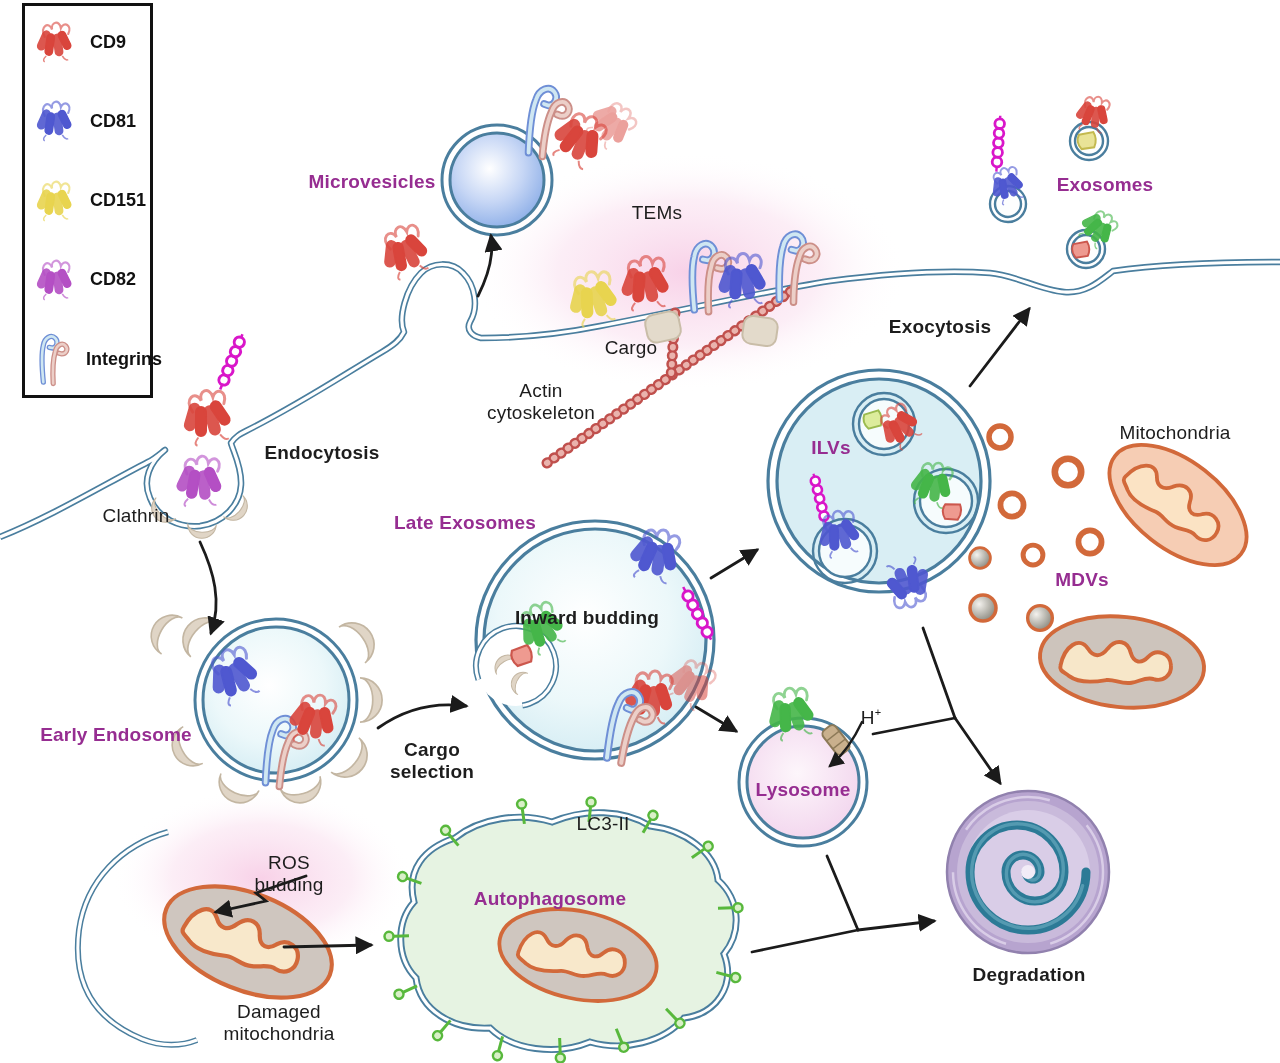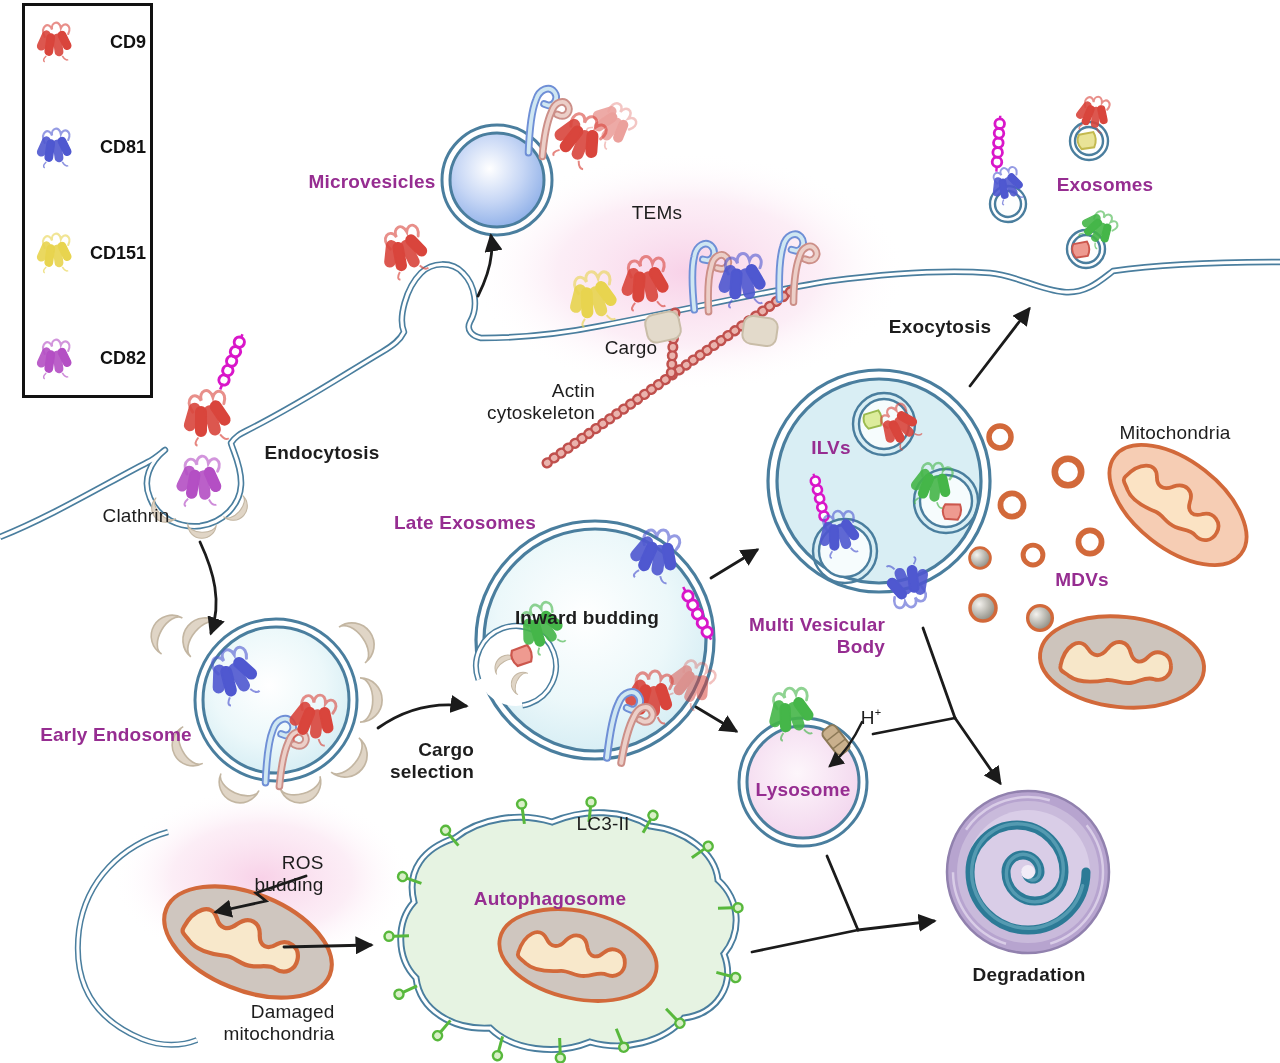--- a/index.html
+++ b/index.html
@@ -7,29 +7,29 @@
     --c-integrin-blue:#6f8fd6; --c-integrin-pink:#cc8f88;
     --c-membrane:#4a7e9e; --c-label-purple:#962d91; --c-beads:#d916c9;
     --c-mito-orange:#d2693a; --c-lc3-green:#58b83c; --c-actin:#c0504d;
     --c-clathrin-beige:#e0d5c6; --c-arrow-black:#1b1b1b;
   }
   html,body{margin:0;padding:0;background:#ffffff;}
   .stage{position:relative;width:1280px;height:1063px;background:#ffffff;overflow:hidden;
          font-family:"Liberation Sans",sans-serif;}
   .stage svg.art{position:absolute;left:0;top:0;}
   .lbl{position:absolute;transform:translate(-50%,-50%);font:400 19px "Liberation Sans",sans-serif;
-       color:#1d1d1d;white-space:nowrap;text-align:right;line-height:22px;letter-spacing:.2px;}
+       color:#1d1d1d;white-space:nowrap;text-align:center;line-height:22px;letter-spacing:.2px;}
   .lbl.b{font-weight:700;}
   .lbl.p{color:var(--c-label-purple);font-weight:700;}
   .lbl span{display:block;}
   .lbl sup{font-size:11px;}
   .legend{position:absolute;left:22px;top:3px;width:131px;height:395px;border:3px solid #111;
           background:#fff;box-sizing:border-box;display:flex;flex-direction:column;
           justify-content:space-between;padding:8px 4px 8px 8px;z-index:3;}
-  .legend-item{display:flex;align-items:center;gap:2px;height:56px;justify-content:space-between;}
+  .legend-item{display:flex;align-items:center;gap:13px;height:56px;}
   .legend-item svg{flex:0 0 auto;}
   .llabel{font-size:18px;font-weight:700;color:#111;}
 </style>
 </head>
 <body>
 
 <div class="stage">
 
 <svg class="art" width="1280" height="1063" viewBox="0 0 1280 1063">
 <defs>
@@ -367,41 +367,43 @@
           <use href="#tsp" style="color:var(--pc)"></use>
         </svg>
     <span class="llabel">CD151</span>
   </div>
   <div class="legend-item" style="--pc: #b44fc4;">
     <svg width="44" height="50" viewBox="-30 -34 60 62">
           <use href="#tsp" style="color:var(--pc)"></use>
         </svg>
     <span class="llabel">CD82</span>
   </div>
+  <div class="legend-item" style="--pc: #6f8fd6;">
+    <svg width="40" height="60" viewBox="-18 -34 52 84">
+          <use href="#intg" transform="scale(.92)"></use>
+        </svg>
+    <span class="llabel">Integrins</span>
+  </div>
 </div>
 
 <div class="lbl p" style="left:372px;top:182px">Microvesicles</div>
 <div class="lbl" style="left:657px;top:213px">TEMs</div>
 <div class="lbl" style="left:631px;top:348px">Cargo</div>
 <div class="lbl" style="left:541px;top:402px">
   <span>Actin</span>
   <span>cytoskeleton</span>
 </div>
 <div class="lbl b" style="left:940px;top:327px">Exocytosis</div>
 <div class="lbl p" style="left:1105px;top:185px">Exosomes</div>
 <div class="lbl" style="left:1175px;top:433px">Mitochondria</div>
 <div class="lbl b" style="left:322px;top:453px">Endocytosis</div>
 <div class="lbl" style="left:136px;top:516px">Clathrin</div>
 <div class="lbl p" style="left:465px;top:523px">Late Exosomes</div>
 <div class="lbl p" style="left:831px;top:448px">ILVs</div>
 <div class="lbl b" style="left:587px;top:618px">Inward budding</div>
-<div class="lbl p" style="left:817px;top:636px">
-  <span>Multi Vesicular</span>
-  <span>Body</span>
-</div>
 <div class="lbl p" style="left:1082px;top:580px">MDVs</div>
 <div class="lbl p" style="left:116px;top:735px">Early Endosome</div>
 <div class="lbl b" style="left:432px;top:761px">
   <span>Cargo</span>
   <span>selection</span>
 </div>
 <div class="lbl p" style="left:803px;top:790px">Lysosome</div>
 <div class="lbl" style="left:871px;top:715px"><span style="display:inline">H</span><sup>+</sup></div>
 <div class="lbl" style="left:603px;top:824px">LC3-II</div>
 <div class="lbl p" style="left:550px;top:899px">Autophagosome</div>

